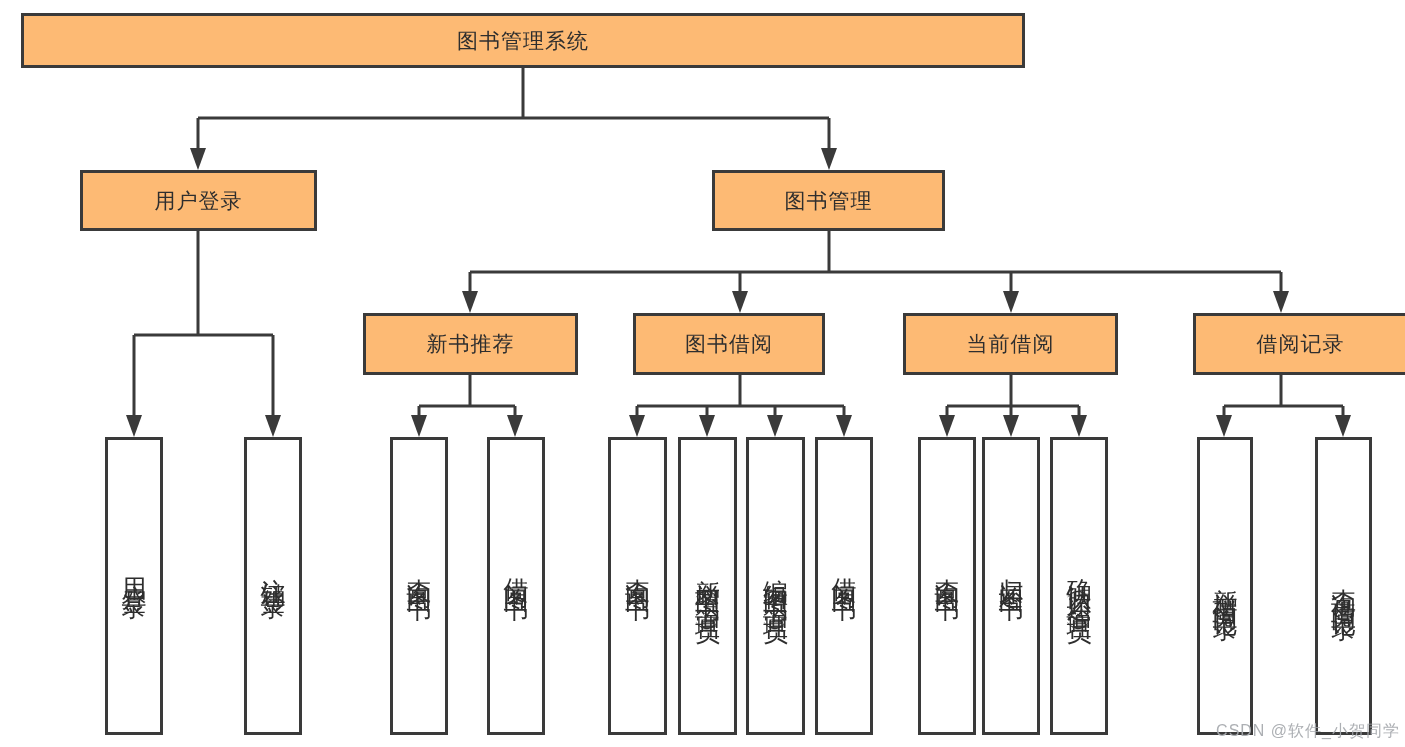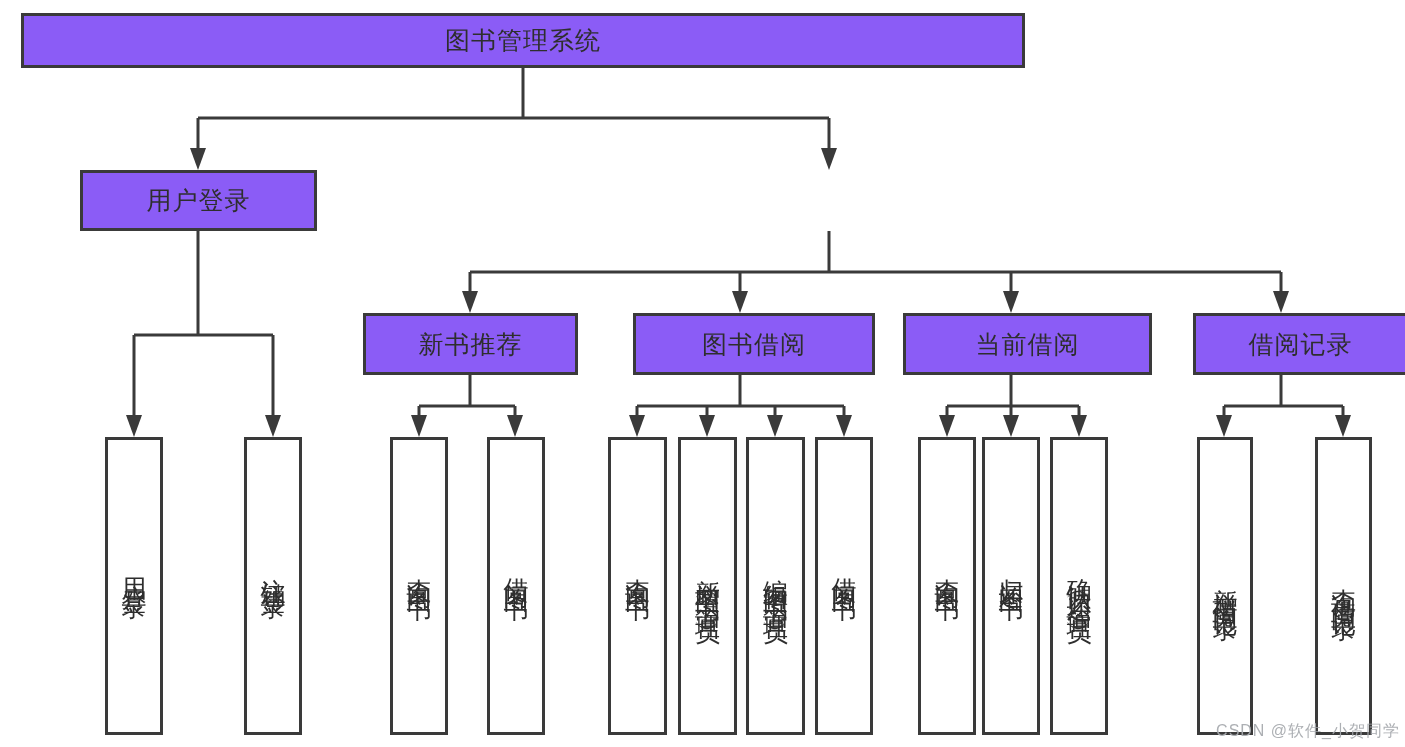--- a/index.html
+++ b/index.html
@@ -10,23 +10,23 @@
     overflow:hidden;
     font-family:"Liberation Sans", sans-serif;
   }
   .connectors{position:absolute;left:0;top:0;z-index:1;}
   .ln{stroke:#3a3a3a;stroke-width:3;fill:none;}
   .ah{fill:#3a3a3a;stroke:none;}
   .hbox{
     position:absolute;z-index:2;
     box-sizing:border-box;
     border:3px solid #3a3a3a;
-    background:#8b5cf6;
+    background:#fdba74;
     display:flex;align-items:center;justify-content:center;
-    font-size:25px;letter-spacing:1px;color:#2e2e2e;
+    font-size:21px;letter-spacing:1px;color:#2e2e2e;
   }
   .leaf{
     position:absolute;z-index:2;
     top:437px;height:298px;
     box-sizing:border-box;
     border:3px solid #3a3a3a;
     background:#ffffff;
     display:flex;align-items:center;justify-content:center;
   }
   .leaf span{
@@ -113,28 +113,31 @@
     </g>
   </svg>
 
   <div class="hbox" style="left:21px;top:13px;width:1004px;height:55px;">
     <span>图书管理系统</span>
   </div>
 
   <div class="hbox" style="left:80px;top:170px;width:237px;height:61px;">
     <span>用户登录</span>
   </div>
+  <div class="hbox" style="left:712px;top:170px;width:233px;height:61px;">
+    <span>图书管理</span>
+  </div>
 
   <div class="hbox" style="left:363px;top:313px;width:215px;height:62px;font-family:Liberation Mono, monospace;">
     <span>新书推荐</span>
   </div>
-  <div class="hbox" style="left:633px;top:313px;width:242px;height:62px;">
+  <div class="hbox" style="left:633px;top:313px;width:192px;height:62px;">
     <span>图书借阅</span>
   </div>
-  <div class="hbox" style="left:903px;top:313px;width:249px;height:62px;font-family:Liberation Serif, serif;">
+  <div class="hbox" style="left:903px;top:313px;width:215px;height:62px;font-family:Liberation Serif, serif;">
     <span>当前借阅</span>
   </div>
   <div class="hbox" style="left:1173px;top:313px;width:215px;height:62px;margin-left:20px;">
     <span>借阅记录</span>
   </div>
 
   <div class="leaf up" style="left:105px;width:58px;">
     <span>用户登录</span>
   </div>
   <div class="leaf up" style="left:244px;width:58px;">

